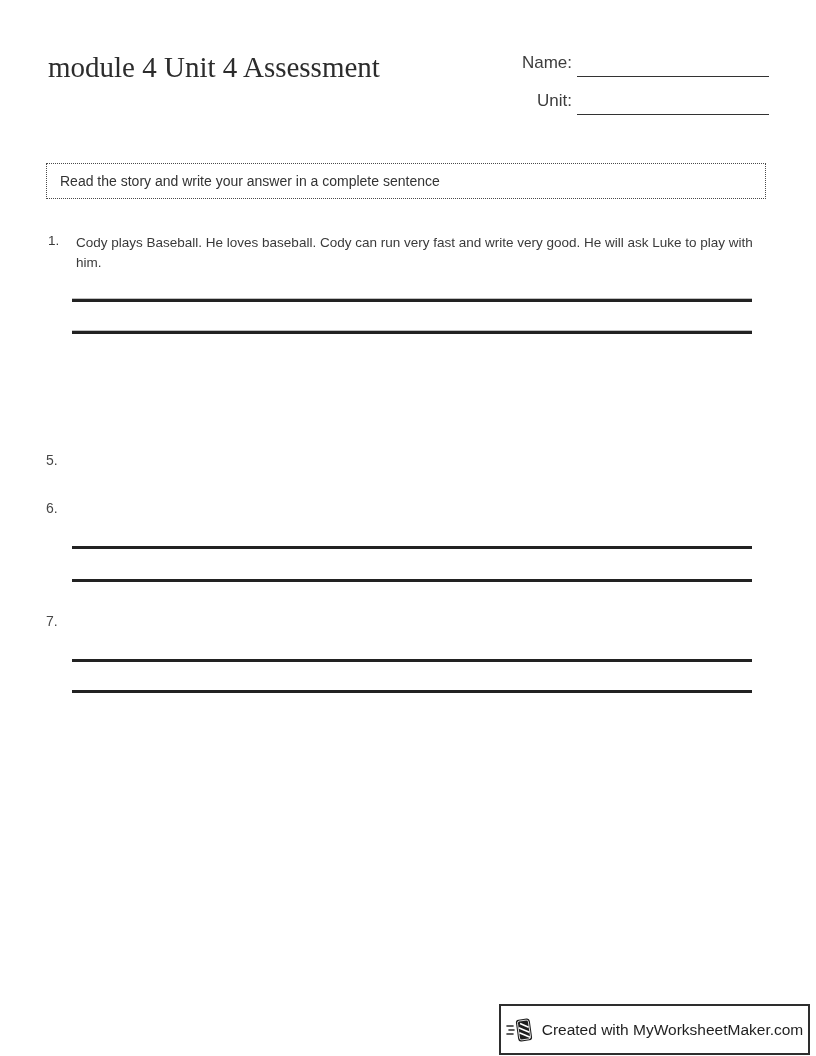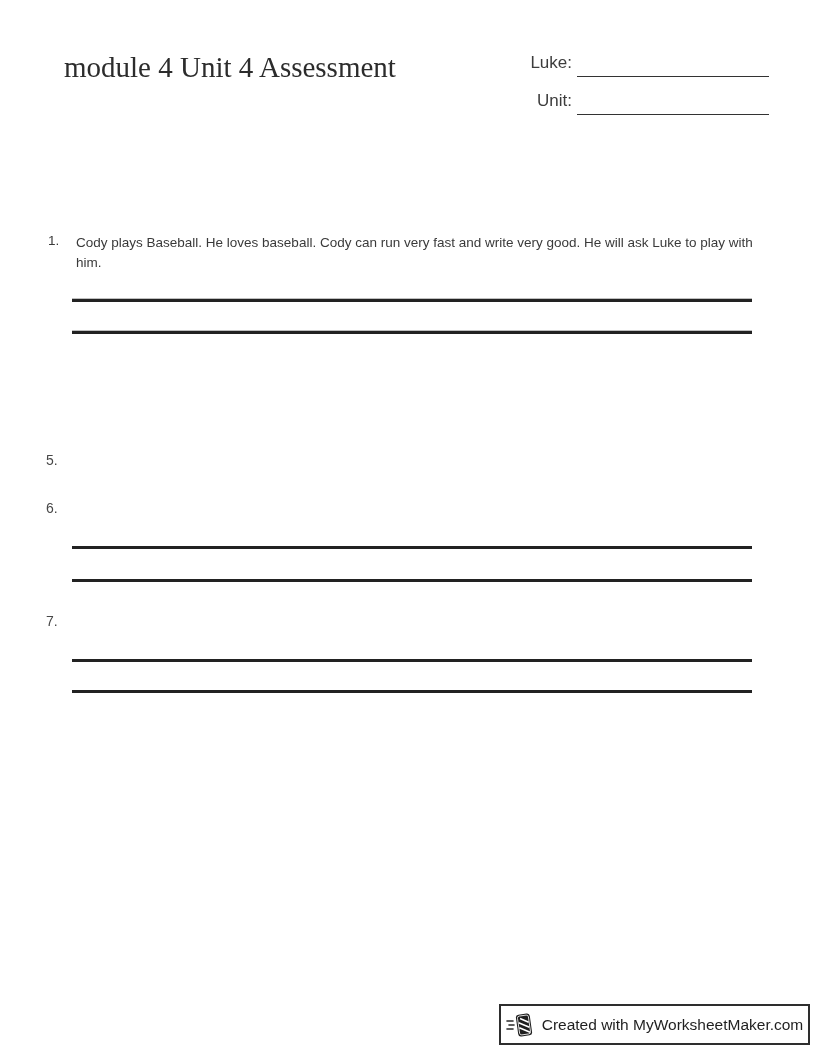--- a/index.html
+++ b/index.html
@@ -12,21 +12,21 @@
     width: 816px;
     height: 1056px;
     background: #ffffff;
     font-family: "Liberation Sans", "DejaVu Sans", sans-serif;
     overflow: hidden;
   }
 
   
   .title {
     position: absolute;
-    left: 64px;
+    left: 48px;
     top: 50px;
     font-family: "Liberation Serif", "DejaVu Serif", serif;
     font-size: 29px;
     line-height: 34px;
     color: #2c2c2c;
     white-space: nowrap;
   }
   .field-label {
     position: absolute;
     width: 72px;
@@ -99,21 +99,21 @@
   .q6-line-b { top: 579px; border-top: none; }
   .q7-line-a { top: 659px; border-top: none; }
   .q7-line-b { top: 690px; border-top: none; }
 
   
   .footer-badge {
     position: absolute;
     left: 499px;
     top: 1004px;
     width: 311px;
-    height: 41px;
+    height: 51px;
     border: 2px solid #2e2e2e;
     box-sizing: border-box;
     display: flex;
     align-items: center;
     justify-content: center;
     gap: 8px;
     background: #ffffff;
   }
   .footer-logo {
     width: 28px;
@@ -126,26 +126,29 @@
     white-space: nowrap;
   }
 </style>
 </head>
 <body>
 
 <div class="page">
 
   <div class="title">module 4 Unit 4 Assessment</div>
 
-  <div class="field-label name-label">Luke:</div>
+  <div class="field-label name-label">Name:</div>
   <div class="field-underline name-underline"></div>
 
   <div class="field-label date-label">Unit:</div>
   <div class="field-underline date-underline"></div>
 
+  <div class="instruction-box">
+    <div class="instruction-text">Read the story and write your answer in a complete sentence</div>
+  </div>
 
   <div class="q-number q1-number">1.</div>
   <div class="q1-text">Cody plays Baseball. He loves baseball. Cody can run very fast and write very good. He will ask Luke to play with him.</div>
   <div class="answer-line q1-line-a"></div>
   <div class="answer-line q1-line-b"></div>
 
   <div class="q-number q5-number">5.</div>
 
   <div class="q-number q6-number">6.</div>
   <div class="answer-line q6-line-a"></div>

